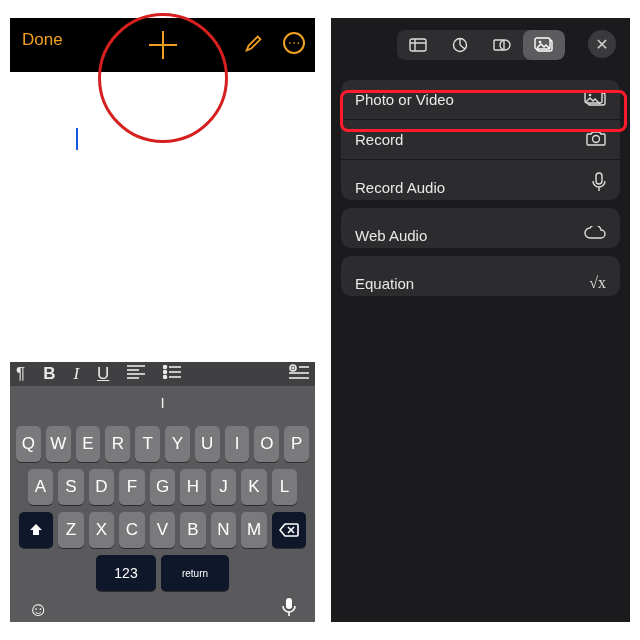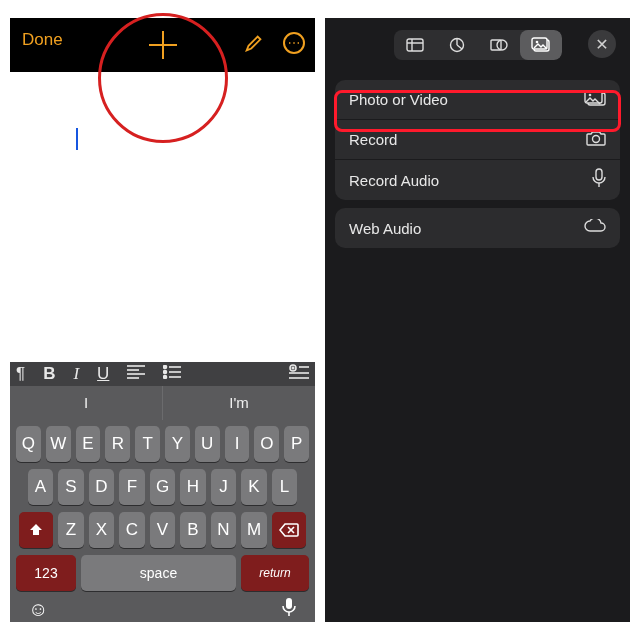--- a/index.html
+++ b/index.html
@@ -1,17 +1,17 @@
 <!DOCTYPE html>
 <html><head>
 <meta charset="utf-8">
 <style>
   * { margin:0; padding:0; box-sizing:border-box; font-family:-apple-system,Helvetica,Arial,sans-serif; }
   body { background:#fff; width:640px; height:640px; position:relative; }
-  .wrap { position:absolute; left:10px; top:18px; width:620px; height:511px; display:flex; gap:10px; }
+  .wrap { position:absolute; left:10px; top:18px; width:620px; height:511px; display:flex; gap:16px; }
   .panel { position:relative; background:#000; }
   .left { width:305px; height:604px; background:#fff; display:flex; flex-direction:column; }
   .right { width:305px; height:604px; background:#1b1b1d; display:flex; flex-direction:column; }
 
   
   .ltop { height:54px; background:#000; position:relative; }
   .done { position:absolute; left:12px; top:12px; color:#f0a020; font-size:17px; }
   .plus { position:absolute; left:50%; top:50%; transform:translate(-50%,-50%); width:28px; height:28px; }
   .plus:before,.plus:after { content:""; position:absolute; background:#f0a020; }
   .plus:before { left:50%; top:0; width:2px; height:28px; transform:translateX(-50%); }
@@ -28,37 +28,37 @@
   .fmtbar { height:34px; background:#404042; display:flex; align-items:center; padding:0 6px; gap:18px; font-size:17px; }
   .fmtbar span { color:#e8e8e8; }
   .fmtbar .sep { margin-left:auto; }
   .predict { height:34px; display:flex; }
   .predict div { flex:1; text-align:center; line-height:34px; font-size:15px; color:#f0f0f0; border-right:1px solid #6b6b6d; }
   .predict div:last-child { border:none; }
   .rows { flex:1; display:flex; flex-direction:column; gap:7px; padding:6px; }
   .krow { display:flex; gap:5px; justify-content:center; }
   .key { background:#7a7a7c; border-radius:5px; height:36px; display:flex; align-items:center; justify-content:center; font-size:17px; color:#fff; box-shadow:0 1px 0 #2d2d2f; }
   .key.w { width:25.5px; }
-  .key.dark { background:#7f1d1d;text-align:center; }
+  .key.dark { background:#0f172a;text-align:center; }
   .key.shift { width:34px; }
   .key.del { width:34px; }
   .key.num { width:60px; font-size:14px; }
   .key.space { flex:1; font-size:14px; }
-  .key.ret { width:68px; font-size:12px;font-style:italic; }
+  .key.ret { width:68px; font-size:10px; }
   .bottombar { height:34px; display:flex; justify-content:space-between; align-items:center; padding:0 18px; font-size:20px; color:#fff;}
 
   
   .rtop { height:54px; display:flex; align-items:center; justify-content:center; gap:0; position:relative;}
   .seg { display:flex; background:#2e2e30; border-radius:8px; height:30px; overflow:hidden;}
   .seg div { width:42px; display:flex; align-items:center; justify-content:center; color:#ddd; font-size:14px; }
   .seg div.active { background:#5c5c5e; border-radius:8px;}
   .close { position:absolute; right:14px; top:12px; width:28px; height:28px; border-radius:50%; background:#3a3a3c; color:#d0d0d0; display:flex; align-items:center; justify-content:center; font-size:16px;}
   .group { margin:8px 10px; border-radius:10px; overflow:hidden; }
   .row { background:#2c2c2e; height:40px; display:flex; align-items:center; justify-content:space-between; padding:4px 14px; color:#e8e8e8; font-size:15px; border-bottom:1px solid #1b1b1d;}
-  .row:last-child { border-bottom:none;}
+  .row:last-child { border-bottom:none;align-items:flex-end;}
   .row .ic { color:#ddd; font-size:16px;}
   .hl { position:absolute; border:3px solid #ff1a2c; border-radius:8px; pointer-events:none;}
 </style>
 </head>
 <body>
 
 <div class="wrap">
 
   <div class="panel left">
     <div class="ltop">
@@ -104,21 +104,20 @@
               <line x1="4" y1="2.5" x2="4" y2="5.5"></line>
               <line x1="2.5" y1="4" x2="5.5" y2="4"></line>
               <line x1="10" y1="3" x2="20" y2="3"></line>
               <line x1="0" y1="9" x2="20" y2="9"></line>
               <line x1="0" y1="14" x2="20" y2="14"></line>
             </svg>
         </span>
       </div>
       <div class="predict">
         <div>I</div>
-        <div>I'm</div>
       </div>
       <div class="rows">
         <div class="krow" id="kr1">
             <div class="key w">Q</div>
             <div class="key w">W</div>
             <div class="key w">E</div>
             <div class="key w">R</div>
             <div class="key w">T</div>
             <div class="key w">Y</div>
             <div class="key w">U</div>
@@ -153,21 +152,20 @@
             <div class="key dark del">
               <svg width="20" height="14" viewBox="0 0 20 14" fill="none" stroke="#fff" stroke-width="1.6">
                 <path d="M6 1h12a1 1 0 011 1v10a1 1 0 01-1 1H6l-5-6z"></path>
                 <line x1="9" y1="4" x2="15" y2="10"></line>
                 <line x1="15" y1="4" x2="9" y2="10"></line>
               </svg>
             </div>
           </div>
         <div class="krow">
           <div class="key dark num">123</div>
-          <div class="key space">space</div>
           <div class="key dark ret">return</div>
         </div>
       </div>
       <div class="bottombar">
         <span>☺</span>
         <span>
           <svg width="16" height="20" viewBox="0 0 16 20" fill="#fff">
               <rect x="5" y="1" width="6" height="11" rx="3"></rect>
               <path d="M2 9a6 6 0 0012 0" stroke="#fff" stroke-width="1.6" fill="none"></path>
               <line x1="8" y1="15" x2="8" y2="19" stroke="#fff" stroke-width="1.6"></line>
@@ -239,17 +237,21 @@
         </div>
         <div class="group">
           <div class="row">
             <span>Web Audio</span>
             <span class="ic"><svg width="22" height="14" viewBox="0 0 22 14" fill="none" stroke="#ddd" stroke-width="1.4">
                 <path d="M6 12a5 5 0 010-10 6 6 0 0111 2 4 4 0 010 8z"></path>
               </svg></span>
           </div>
         </div>
         <div class="group">
+          <div class="row">
+            <span>Equation</span>
+            <span class="ic"><span style="font-family:serif;font-size:16px;color:#ddd">√x</span></span>
+          </div>
         </div>
       </div>
     <div class="hl" style="left:9px; top:72px; width:287px; height:42px;"></div>
   </div>
 </div>
 
 </body></html>

